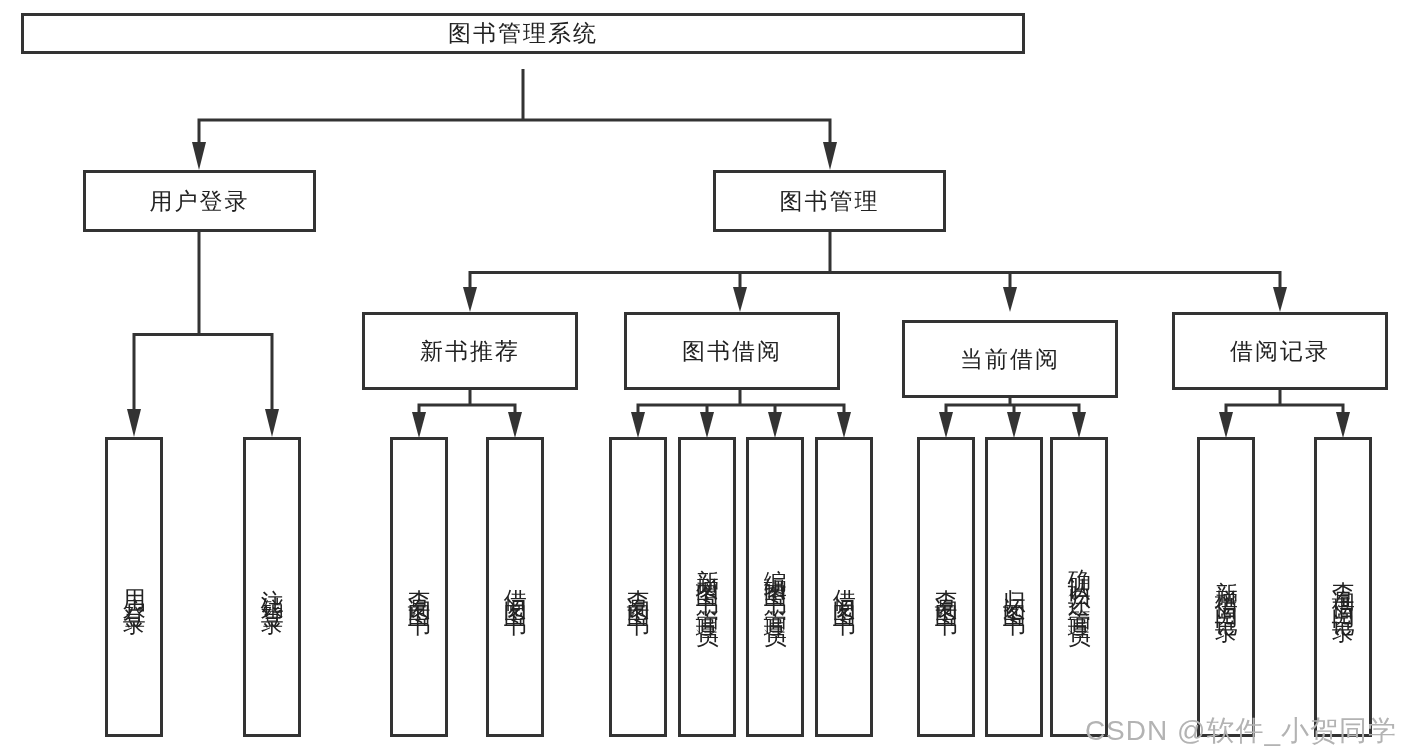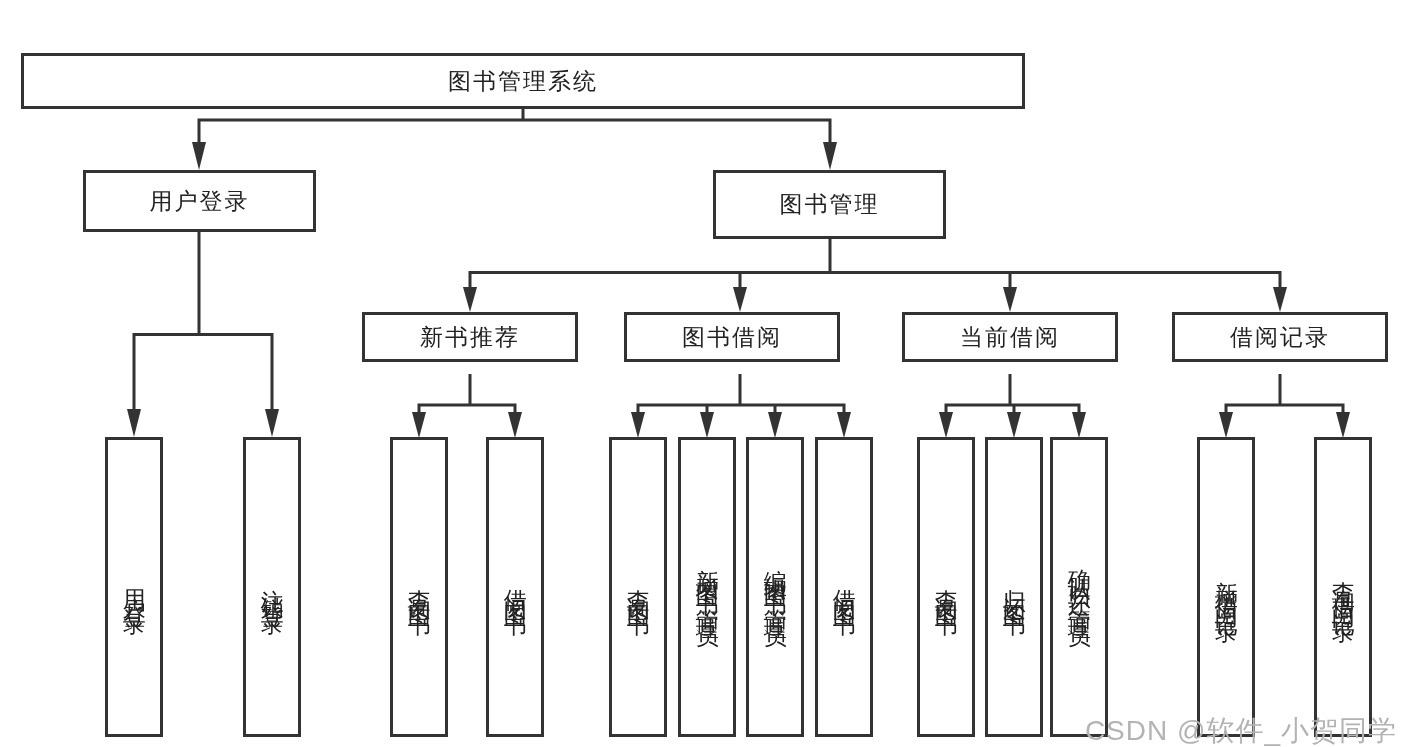--- a/index.html
+++ b/index.html
@@ -26,27 +26,27 @@
     display: flex;
     align-items: center;
     justify-content: center;
     text-align: center;
   }
   .hlabel {
     font-size: 23px;
     letter-spacing: 2px;
     white-space: nowrap;
   }
-  .root-box   { left: 21px;  top: 13px;  width: 1004px; height: 56px; margin-top: 40px; }
+  .root-box   { left: 21px;  top: 13px;  width: 1004px; height: 41px; }
   .l2-login   { left: 83px;  top: 170px; width: 233px;  height: 62px; }
-  .l2-manage  { left: 713px; top: 170px; width: 233px;  height: 69px; }
-  .l3 { top: 312px; width: 216px; height: 50px; }
+  .l2-manage  { left: 713px; top: 170px; width: 233px;  height: 62px; }
+  .l3 { top: 312px; width: 216px; height: 78px; }
   .l3-newbooks { left: 362px; }
   .l3-borrow   { left: 624px; }
-  .l3-current  { left: 902px; }
+  .l3-current  { left: 902px; margin-top: 8px; }
   .l3-records  { left: 1172px; }
   .leaf { top: 437px; width: 58px; height: 300px; }
   .vlabel {
     writing-mode: vertical-rl;
     text-orientation: mixed;
     font-size: 23px;
     line-height: 1.1;
     letter-spacing: 8px;
     white-space: nowrap;
   }

